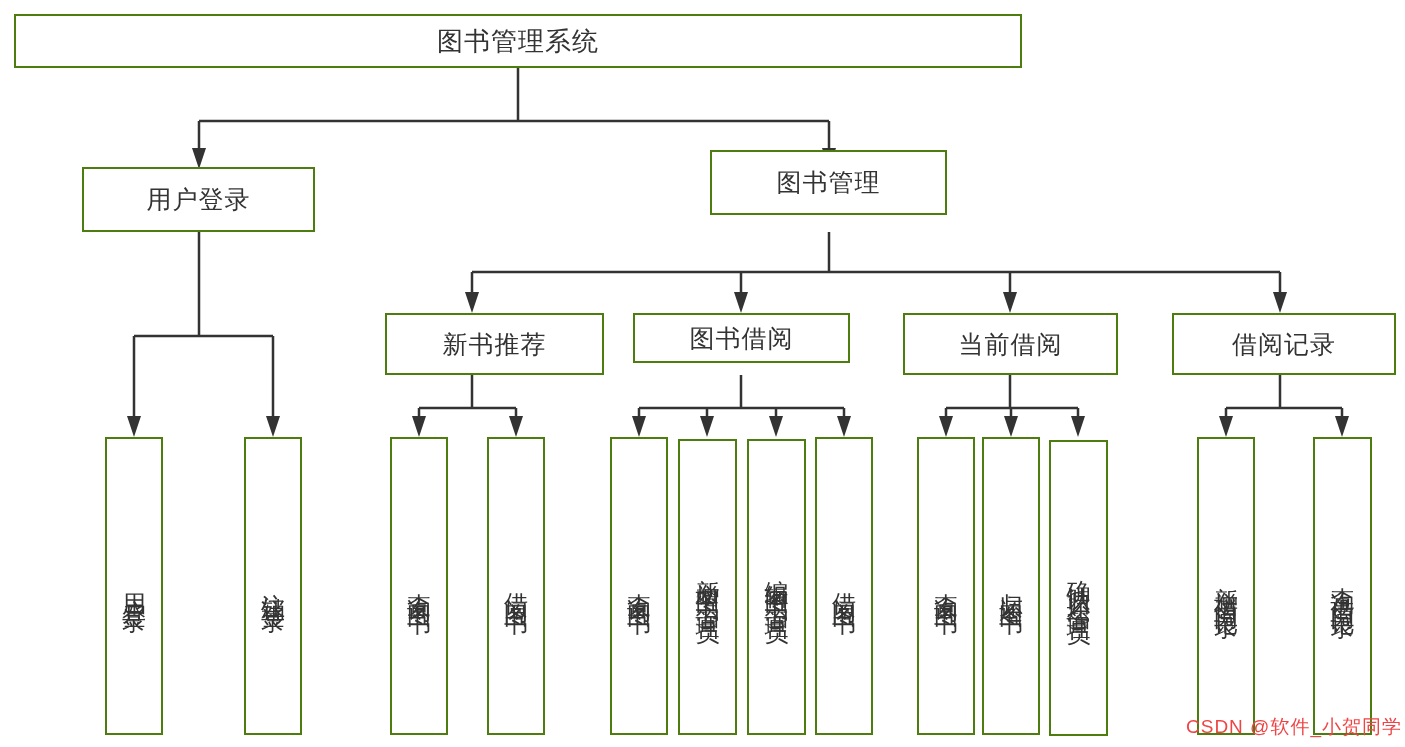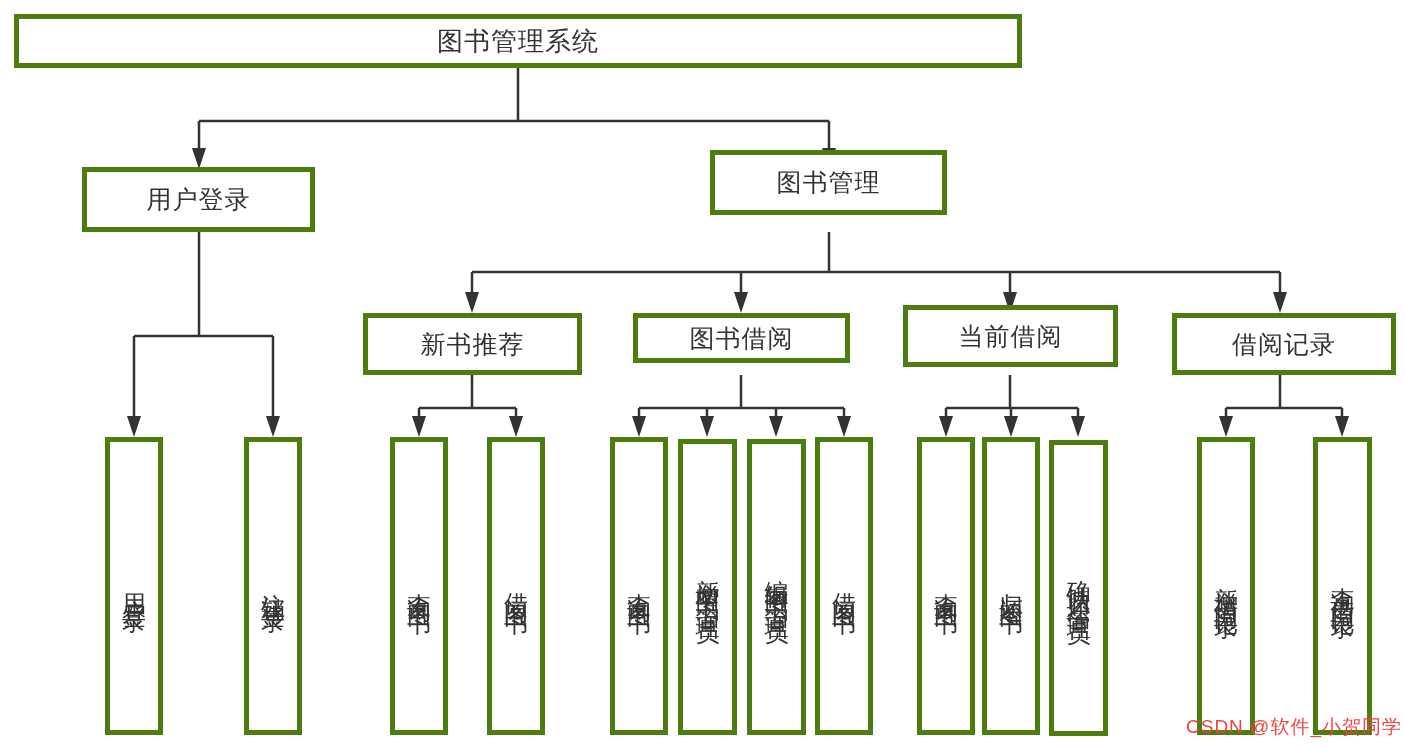--- a/index.html
+++ b/index.html
@@ -8,21 +8,21 @@
     width:1405px;height:747px;
     background:#ffffff;
     font-family:"Liberation Sans", sans-serif;
     color:#333333;
     overflow:hidden;
   }
   .connectors{position:absolute;left:0;top:0;width:1405px;height:747px;}
   .box{
     position:absolute;
     box-sizing:border-box;
-    border:5px solid #4d7c0f;
+    border:2px solid #4d7c0f;
     background:#ffffff;
     display:flex;
     align-items:center;
     justify-content:center;
     text-align:center;
   }
   .h span{font-size:25px;letter-spacing:1px;white-space:nowrap;}
   .root-box span{font-size:26px;}
   .v span{
     writing-mode:vertical-rl;
@@ -100,27 +100,27 @@
     <span>图书管理系统</span>
   </div>
 
   <div class="box h" style="left:82px;top:167px;width:233px;height:65px">
     <span>用户登录</span>
   </div>
   <div class="box h" style="left:710px;top:150px;width:237px;height:65px">
     <span>图书管理</span>
   </div>
 
-  <div class="box h" style="left:363px;top:313px;width:219px;height:62px">
+  <div class="box h" style="left:385px;top:313px;width:219px;height:62px">
     <span>新书推荐</span>
   </div>
   <div class="box h" style="left:633px;top:313px;width:217px;height:50px">
     <span>图书借阅</span>
   </div>
-  <div class="box h" style="left:903px;top:305px;width:215px;height:62px">
+  <div class="box h" style="left:903px;top:313px;width:215px;height:62px">
     <span>当前借阅</span>
   </div>
   <div class="box h" style="left:1172px;top:313px;width:224px;height:62px">
     <span>借阅记录</span>
   </div>
 
   <div class="box v" style="left:105px;top:437px;width:58px;height:298px">
     <span>用户登录</span>
   </div>
   <div class="box v" style="left:244px;top:437px;width:58px;height:298px">

